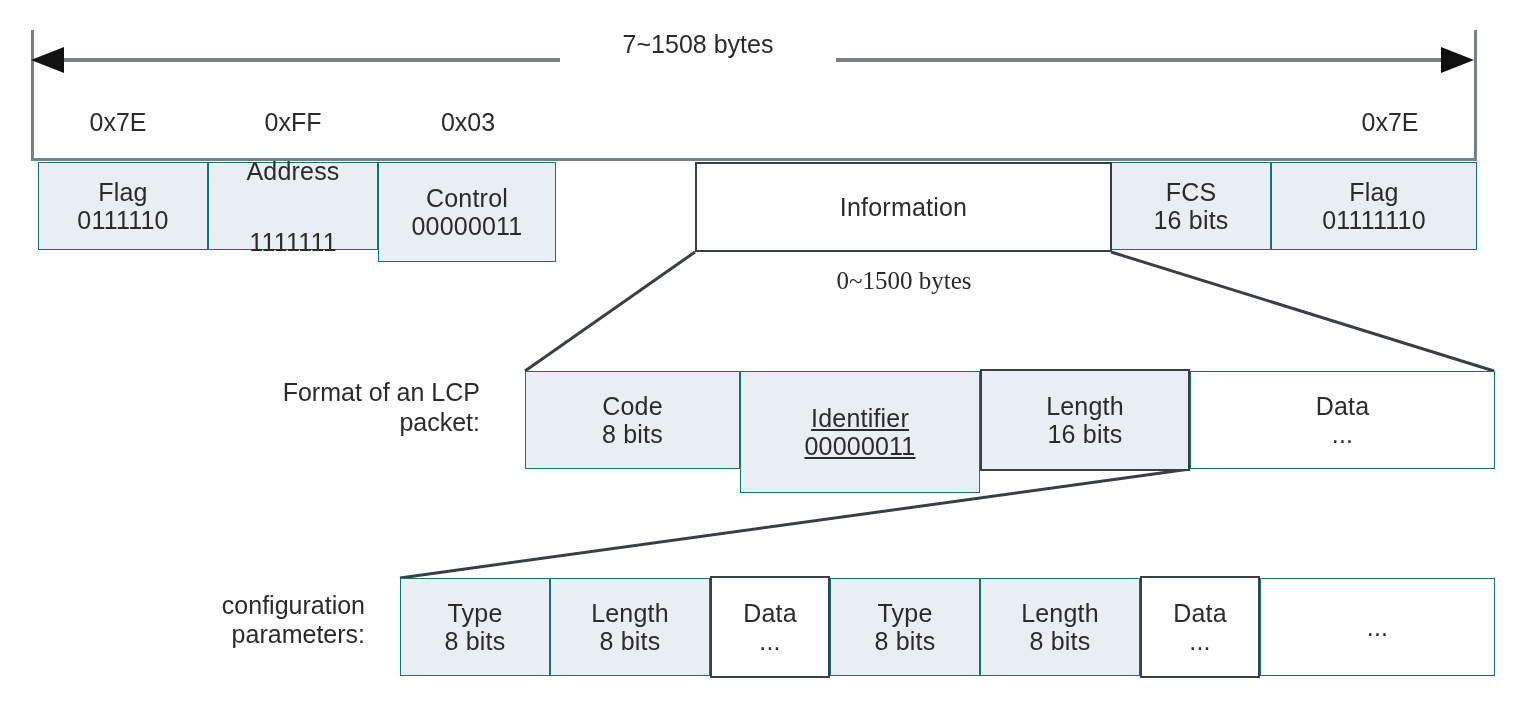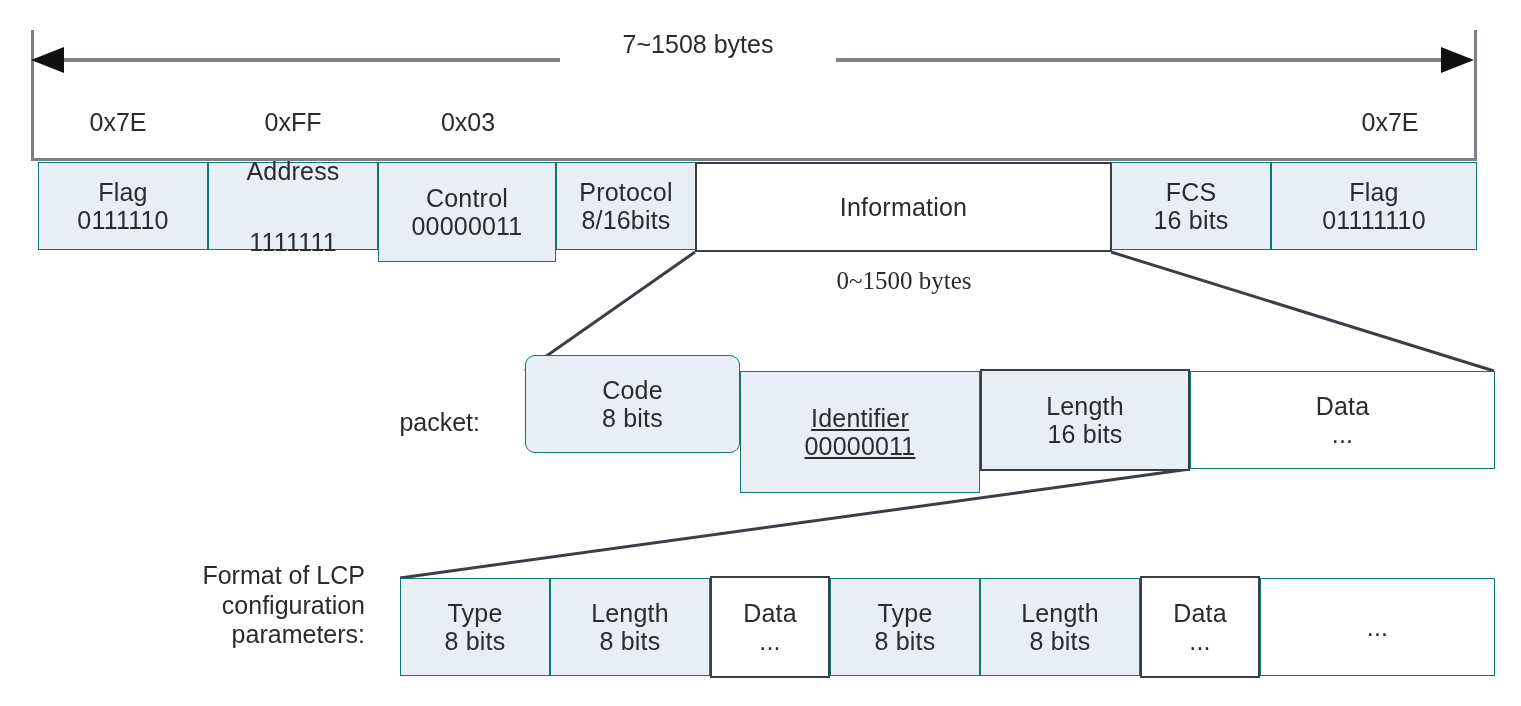--- a/index.html
+++ b/index.html
@@ -77,68 +77,64 @@
   <div class="cell" style="left:208px;top:162px;width:170px;height:88px;gap:43px;">
     <span class="l1">Address</span>
     <span class="l2">1111111</span>
   </div>
 
   <div class="cell" style="left:378px;top:162px;width:178px;height:100px;">
     <span class="l1">Control</span>
     <span class="l2">00000011</span>
   </div>
 
-  <div class="cell" style="left:556px;top:162px;width:140px;height:88px;">
-    <span class="l1">Protocol</span>
-    <span class="l2">8/16bits</span>
-  </div>
 
   <div class="cell white strong onel" style="left:695px;top:162px;width:417px;height:90px;">
     <span class="l1">Information</span>
   </div>
 
   <div class="cell" style="left:1111px;top:162px;width:160px;height:88px;">
     <span class="l1">FCS</span>
     <span class="l2">16 bits</span>
   </div>
 
   <div class="cell" style="left:1271px;top:162px;width:206px;height:88px;">
     <span class="l1">Flag</span>
     <span class="l2">01111110</span>
   </div>
 
   <div class="txt c" style="left:773px;top:266px;width:262px;font-family:Liberation Serif, serif;">0~1500 bytes</div>
 
   <div class="txt r" style="left:150px;top:378px;width:330px;">
-    <br>
+    <span>Format of an LCP</span><br>
     <span>packet:</span>
   </div>
 
-  <div class="cell" style="left:525px;top:355px;width:215px;height:98px;border-radius:10px;">
+  <div class="cell" style="left:525px;top:371px;width:215px;height:98px;">
     <span class="l1">Code</span>
     <span class="l2">8 bits</span>
   </div>
 
   <div class="cell" style="left:740px;top:371px;width:240px;height:122px;text-decoration:underline;">
     <span class="l1">Identifier</span>
     <span class="l2">00000011</span>
   </div>
 
   <div class="cell strong" style="left:980px;top:369px;width:210px;height:102px;">
     <span class="l1">Length</span>
     <span class="l2">16 bits</span>
   </div>
 
   <div class="cell white" style="left:1190px;top:371px;width:305px;height:98px;">
     <span class="l1">Data</span>
     <span class="l2">...</span>
   </div>
 
   <div class="txt r" style="left:20px;top:561px;width:345px;">
-    <span>Format of LCP</span><br>
+    <br>
     <span>configuration</span><br>
     <span>parameters:</span>
   </div>
 
   <div class="cell" style="left:400px;top:578px;width:150px;height:98px;">
     <span class="l1">Type</span>
     <span class="l2">8 bits</span>
   </div>
 
   <div class="cell" style="left:550px;top:578px;width:160px;height:98px;">

